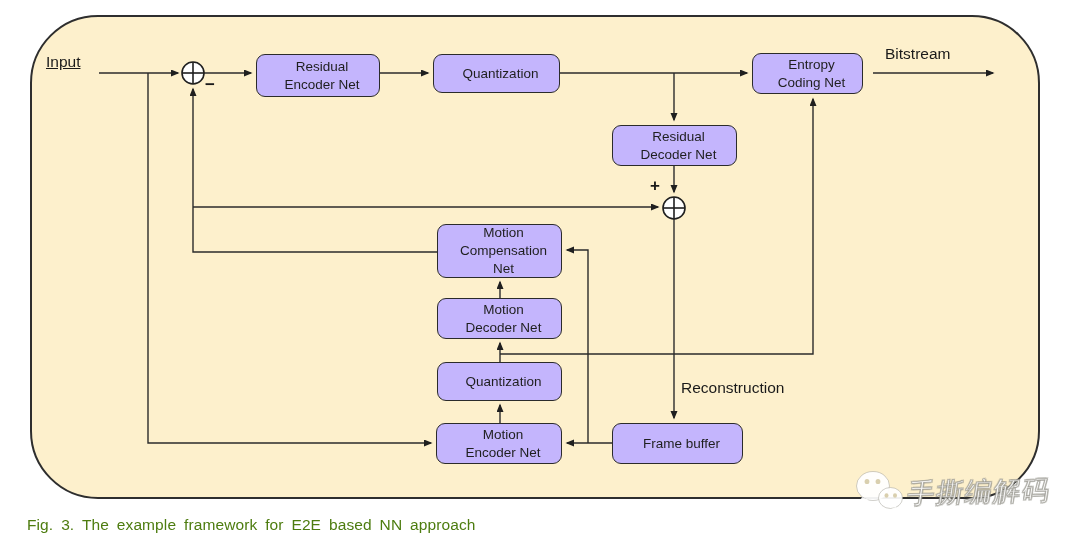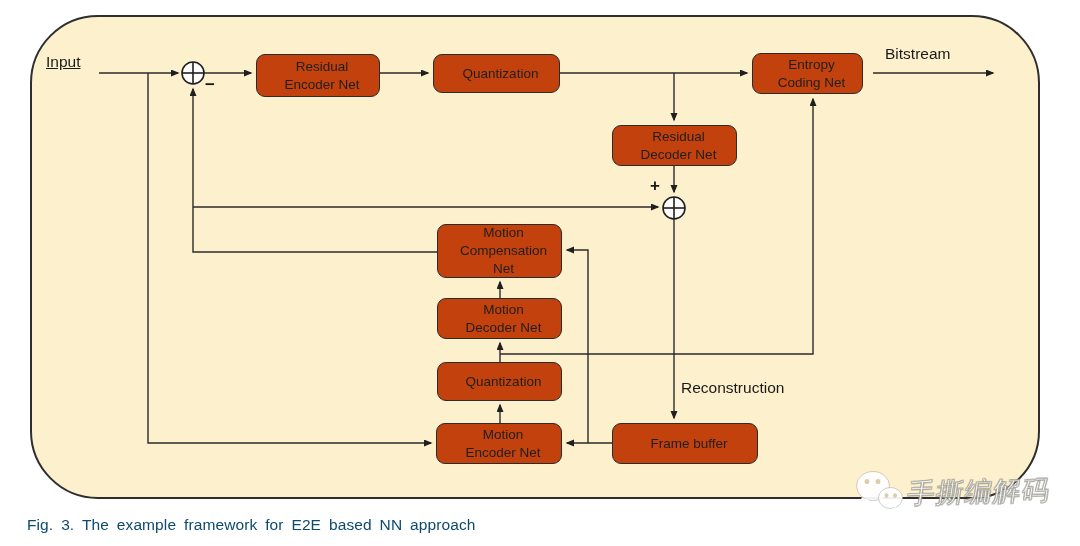--- a/index.html
+++ b/index.html
@@ -19,21 +19,21 @@
     border-radius: 68px;
   }
   .wires {
     position: absolute;
     left: 0; top: 0;
     width: 1080px; height: 546px;
     pointer-events: none;
   }
   .box {
     position: absolute;
-    background: #c2410c;
+    background: #c4b5fd;
     border: 1.7px solid #2B2B2B;
     border-radius: 9px;
     display: flex; align-items: center; justify-content: center;
     text-align: center;
     font-size: 13.5px; line-height: 1.32;
     color: #1F1F1F;
     white-space: pre-line;
     z-index: 3;
     padding-left: 8px;
   }
@@ -48,21 +48,21 @@
     position: absolute;
     font-size: 17px;
     font-weight: 600;
     color: #1A1A1A;
     z-index: 4;
   }
   .caption {
     position: absolute;
     left: 27px; top: 516px;
     font-size: 15.5px;
-    color: #0c4a6e;
+    color: #4d7c0f;
     word-spacing: 3.5px;
     letter-spacing: 0.1px;
     z-index: 3;
   }
   .watermark {
     position: absolute;
     left: 852px; top: 468px;
     display: flex; align-items: center;
     z-index: 6;
   }
@@ -139,21 +139,21 @@
 Net</div>
 
 <div class="box" style="left:437px; top:298px; width:125px; height:41px;">Motion
 Decoder Net</div>
 
 <div class="box" style="left:437px; top:362px; width:125px; height:39px;">Quantization</div>
 
 <div class="box" style="left:436px; top:423px; width:126px; height:41px;">Motion
 Encoder Net</div>
 
-<div class="box" style="left:612px; top:423px; width:146px; height:41px;">Frame buffer</div>
+<div class="box" style="left:612px; top:423px; width:131px; height:41px;">Frame buffer</div>
 
 <div class="lbl" style="left:46px; top:53px;text-decoration:underline;">Input</div>
 
 <div class="lbl" style="left:885px; top:45px;">Bitstream</div>
 
 <div class="lbl" style="left:681px; top:379px;text-align:right;">Reconstruction</div>
 
 <div class="sign" style="left:205px; top:75px;">−</div>
 
 <div class="sign" style="left:650px; top:176px;">+</div>

